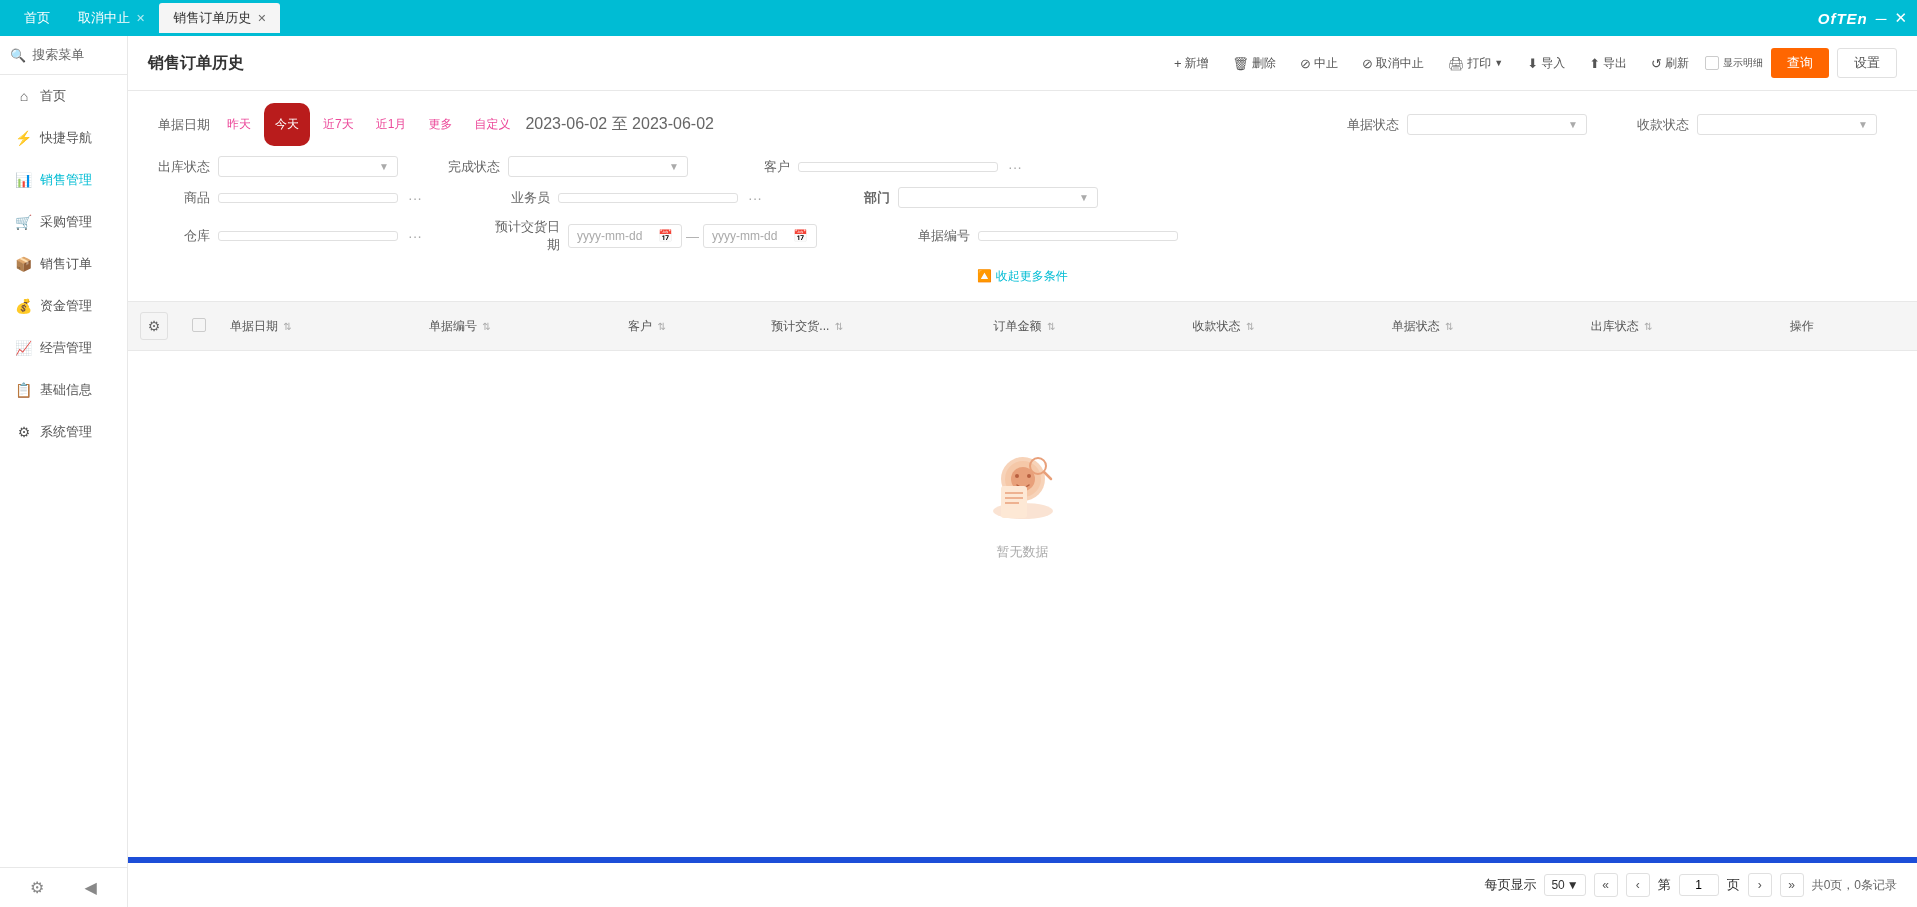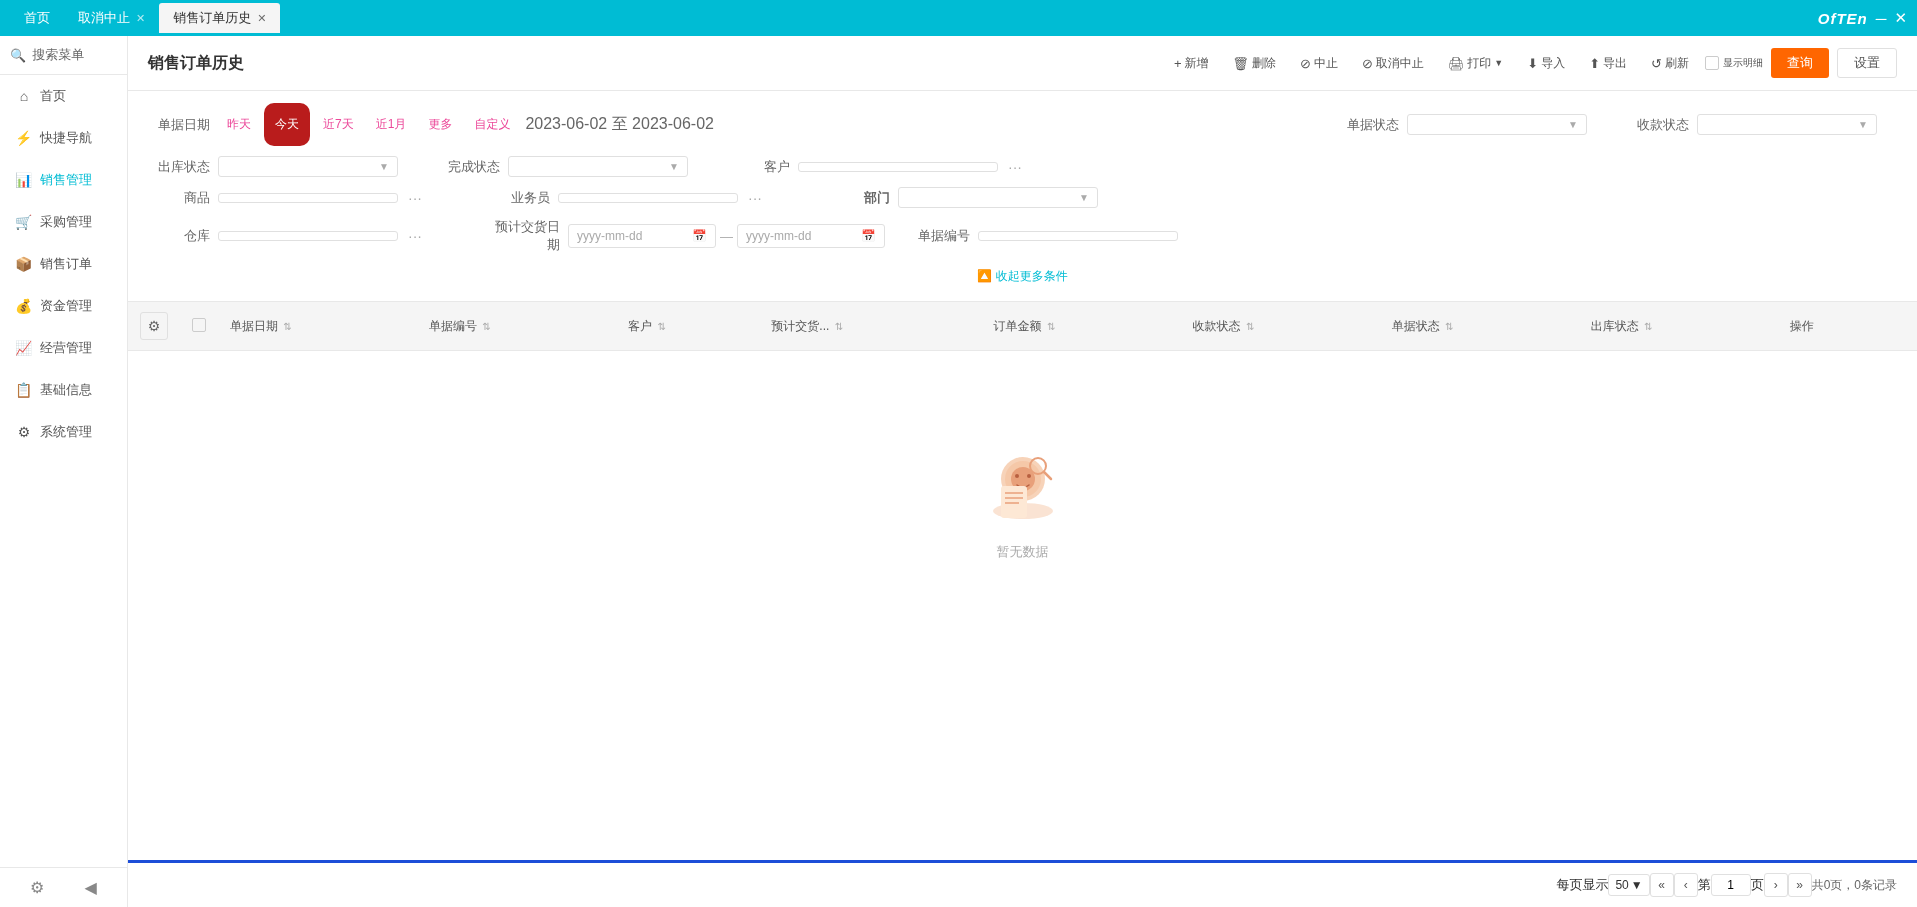--- a/index.html
+++ b/index.html
@@ -44,40 +44,40 @@
     .filter-control { flex: 1; display: flex; align-items: center; gap: 6px; }
     .date-btns { display: flex; align-items: center; gap: 4px; }
     .date-btn { padding: 2px 8px; border-radius: 3px; cursor: pointer; font-size: 12px; color: #ec4899; border: 1px solid transparent; }
     .date-btn.active { background: #b91c1c; color: white; border-radius: 10px; padding: 12px 10px; }
     .date-range { font-size: 16px; color: #666; }
     .select-mock { display: flex; align-items: center; border: 1px solid #e0e0e0; border-radius: 3px; padding: 4px 8px; min-width: 180px; background: white; cursor: pointer; }
     .select-mock .select-text { flex: 1; color: #aaa; font-size: 12px; }
     .select-mock .select-arrow { color: #aaa; font-size: 10px; }
     .input-mock { border: 1px solid #e0e0e0; border-radius: 3px; padding: 4px 8px; min-width: 180px; background: white; color: #aaa; font-size: 12px; }
     .dots-btn { color: #aaa; font-size: 14px; cursor: pointer; padding: 0 4px; }
-    .date-input { border: 1px solid #e0e0e0; border-radius: 3px; padding: 4px 8px; width: 148px; background: white; color: #aaa; font-size: 12px; display: flex; align-items: center; justify-content: space-between; }
+    .date-input { border: 1px solid #e0e0e0; border-radius: 3px; padding: 4px 8px; width: 114px; background: white; color: #aaa; font-size: 12px; display: flex; align-items: center; justify-content: space-between; }
     .date-cal-icon { color: #aaa; font-size: 12px; }
     .collapse-row { text-align: center; color: #00bcd4; font-size: 12px; cursor: pointer; padding: 4px 0; }
     .filter-section { background: white; margin-bottom: 0; }
 
     
     .table-container { flex: 1; background: white; margin: 0; overflow: auto; }
     .settings-btn { width: 28px; height: 28px; border: 1px solid #e0e0e0; border-radius: 3px; display: flex; align-items: center; justify-content: center; cursor: pointer; color: #666; font-size: 14px; }
     .data-table { width: 100%; border-collapse: collapse; }
     .data-table th { background: #f5f5f5; padding: 10px 12px; text-align: left; font-weight: normal; color: #555; font-size: 12px; border-bottom: 1px solid #e8e8e8; white-space: nowrap; }
     .data-table th .sort-icon { color: #aaa; margin-left: 2px; font-size: 10px; }
     .data-table td { padding: 10px 12px; border-bottom: 1px solid #f0f0f0; font-size: 12px; text-align: center; }
     .col-checkbox { width: 36px; text-align: center; }
     .col-settings { width: 44px; text-align: center; }
     .empty-state { display: flex; flex-direction: column; align-items: center; justify-content: center; padding: 80px 0; }
     .empty-icon { width: 100px; height: 100px; margin-bottom: 12px; position: relative; }
     .empty-text { color: #aaa; font-size: 13px; }
 
     
-    .pagination { background: white; padding: 10px 20px; display: flex; align-items: center; justify-content: flex-end; border-top: 3px solid #1d4ed8; font-size: 13px; flex-shrink: 0; }
+    .pagination { background: white; padding: 10px 20px; display: flex; align-items: center; justify-content: flex-end; border-top: 6px solid #1d4ed8; gap: 8px; font-size: 13px; flex-shrink: 0; }
     .page-size-select { border: 1px solid #e0e0e0; border-radius: 3px; padding: 3px 6px; cursor: pointer; font-size: 12px; display: flex; align-items: center; gap: 2px; }
     .page-nav-btn { width: 24px; height: 24px; border: 1px solid #e0e0e0; border-radius: 3px; display: flex; align-items: center; justify-content: center; cursor: pointer; color: #555; font-size: 12px; }
     .page-input { border: 1px solid #e0e0e0; border-radius: 3px; width: 40px; padding: 3px 6px; text-align: center; font-size: 12px; }
     .page-info { color: #666; font-size: 12px; }
 
     
     .query-btn { background: #ff6600; color: white; border: none; border-radius: 3px; padding: 6px 16px; cursor: pointer; font-size: 13px; }
     .set-btn { background: white; color: #555; border: 1px solid #e0e0e0; border-radius: 3px; padding: 5px 16px; cursor: pointer; font-size: 13px; }
   </style>
 </head>

